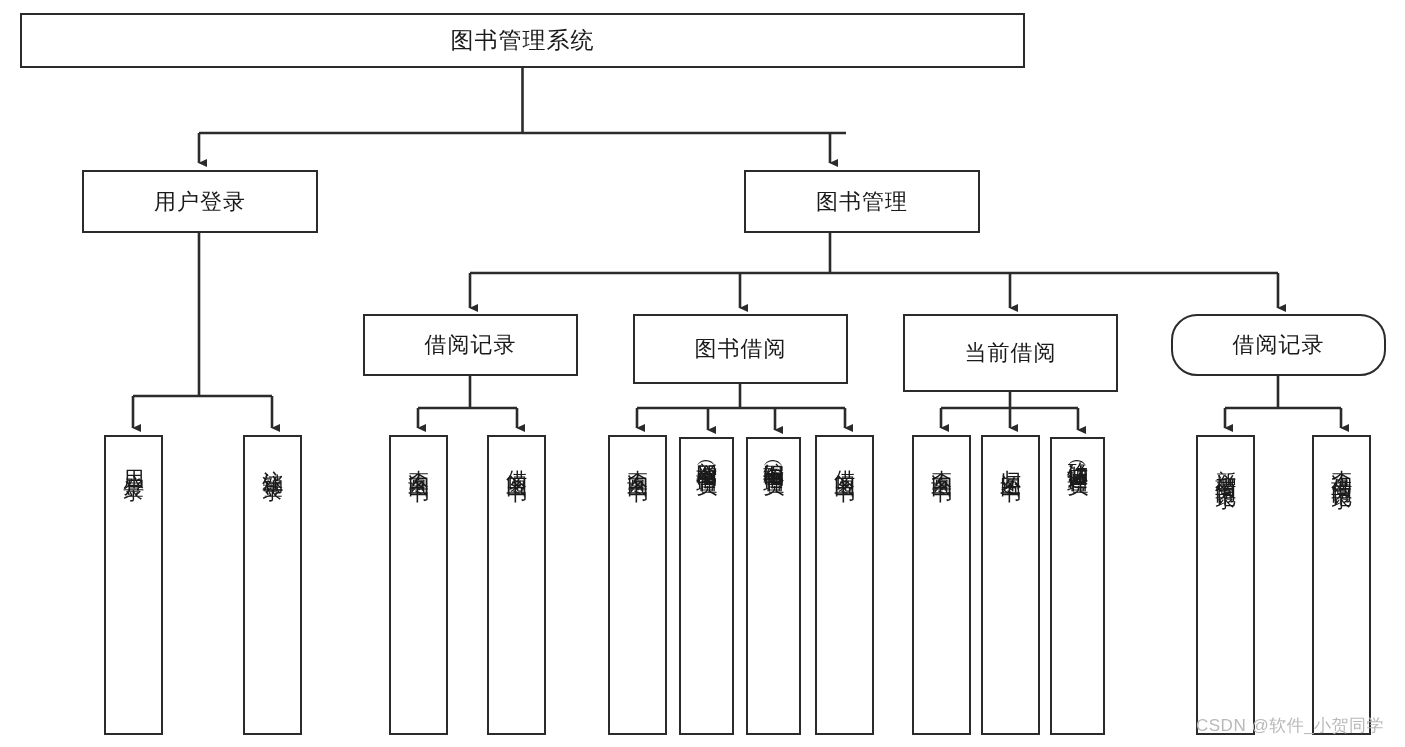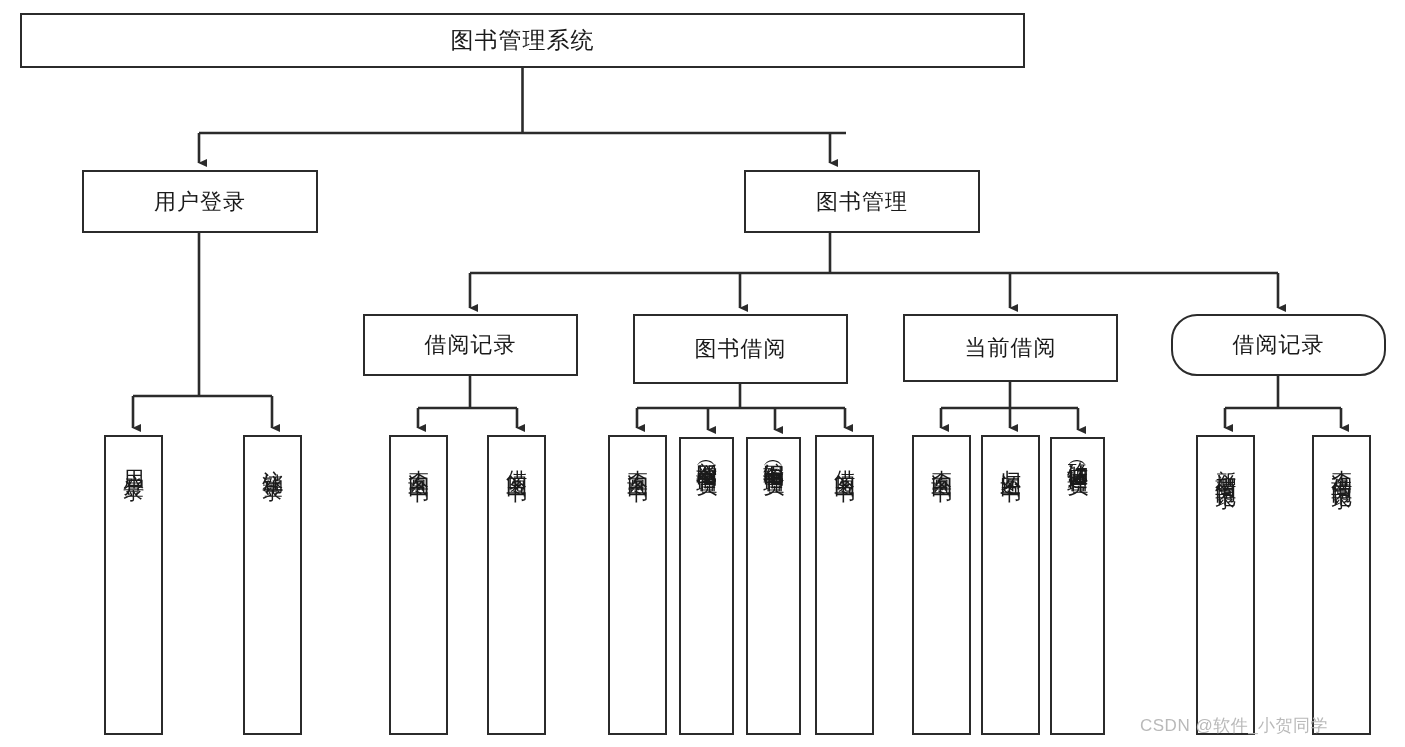--- a/index.html
+++ b/index.html
@@ -65,21 +65,21 @@
     white-space: nowrap;
   }
   .node.vert.tall {
     padding-top: 6px;
   }
   .node.vert.tall .node-label {
     letter-spacing: 2px;
   }
   .watermark {
     position: absolute;
-    left: 1140px;
+    left: 1196px;
     top: 714px;
     font-size: 17px;
     color: #b9b9b9;
     white-space: nowrap;
     letter-spacing: 0.5px;
   }
 </style>
 </head>
 <body>
 
@@ -146,21 +146,21 @@
   <div class="node horiz" style="left:712px; top:170px; width:236px; height:63px;margin-left:32px;">
     <span class="node-label">图书管理</span>
   </div>
 
   <div class="node horiz" style="left:363px; top:314px; width:215px; height:62px;">
     <span class="node-label">借阅记录</span>
   </div>
   <div class="node horiz" style="left:633px; top:314px; width:215px; height:70px;">
     <span class="node-label">图书借阅</span>
   </div>
-  <div class="node horiz" style="left:903px; top:314px; width:215px; height:68px;">
+  <div class="node horiz" style="left:903px; top:314px; width:215px; height:78px;">
     <span class="node-label">当前借阅</span>
   </div>
   <div class="node horiz" style="left:1171px; top:314px; width:215px; height:62px;border-radius:26px;">
     <span class="node-label">借阅记录</span>
   </div>
 
   <div class="node vert" style="left:104px; top:435px; width:59px; height:300px;">
     <span class="node-label">用户登录</span>
   </div>
   <div class="node vert" style="left:243px; top:435px; width:59px; height:300px;">

